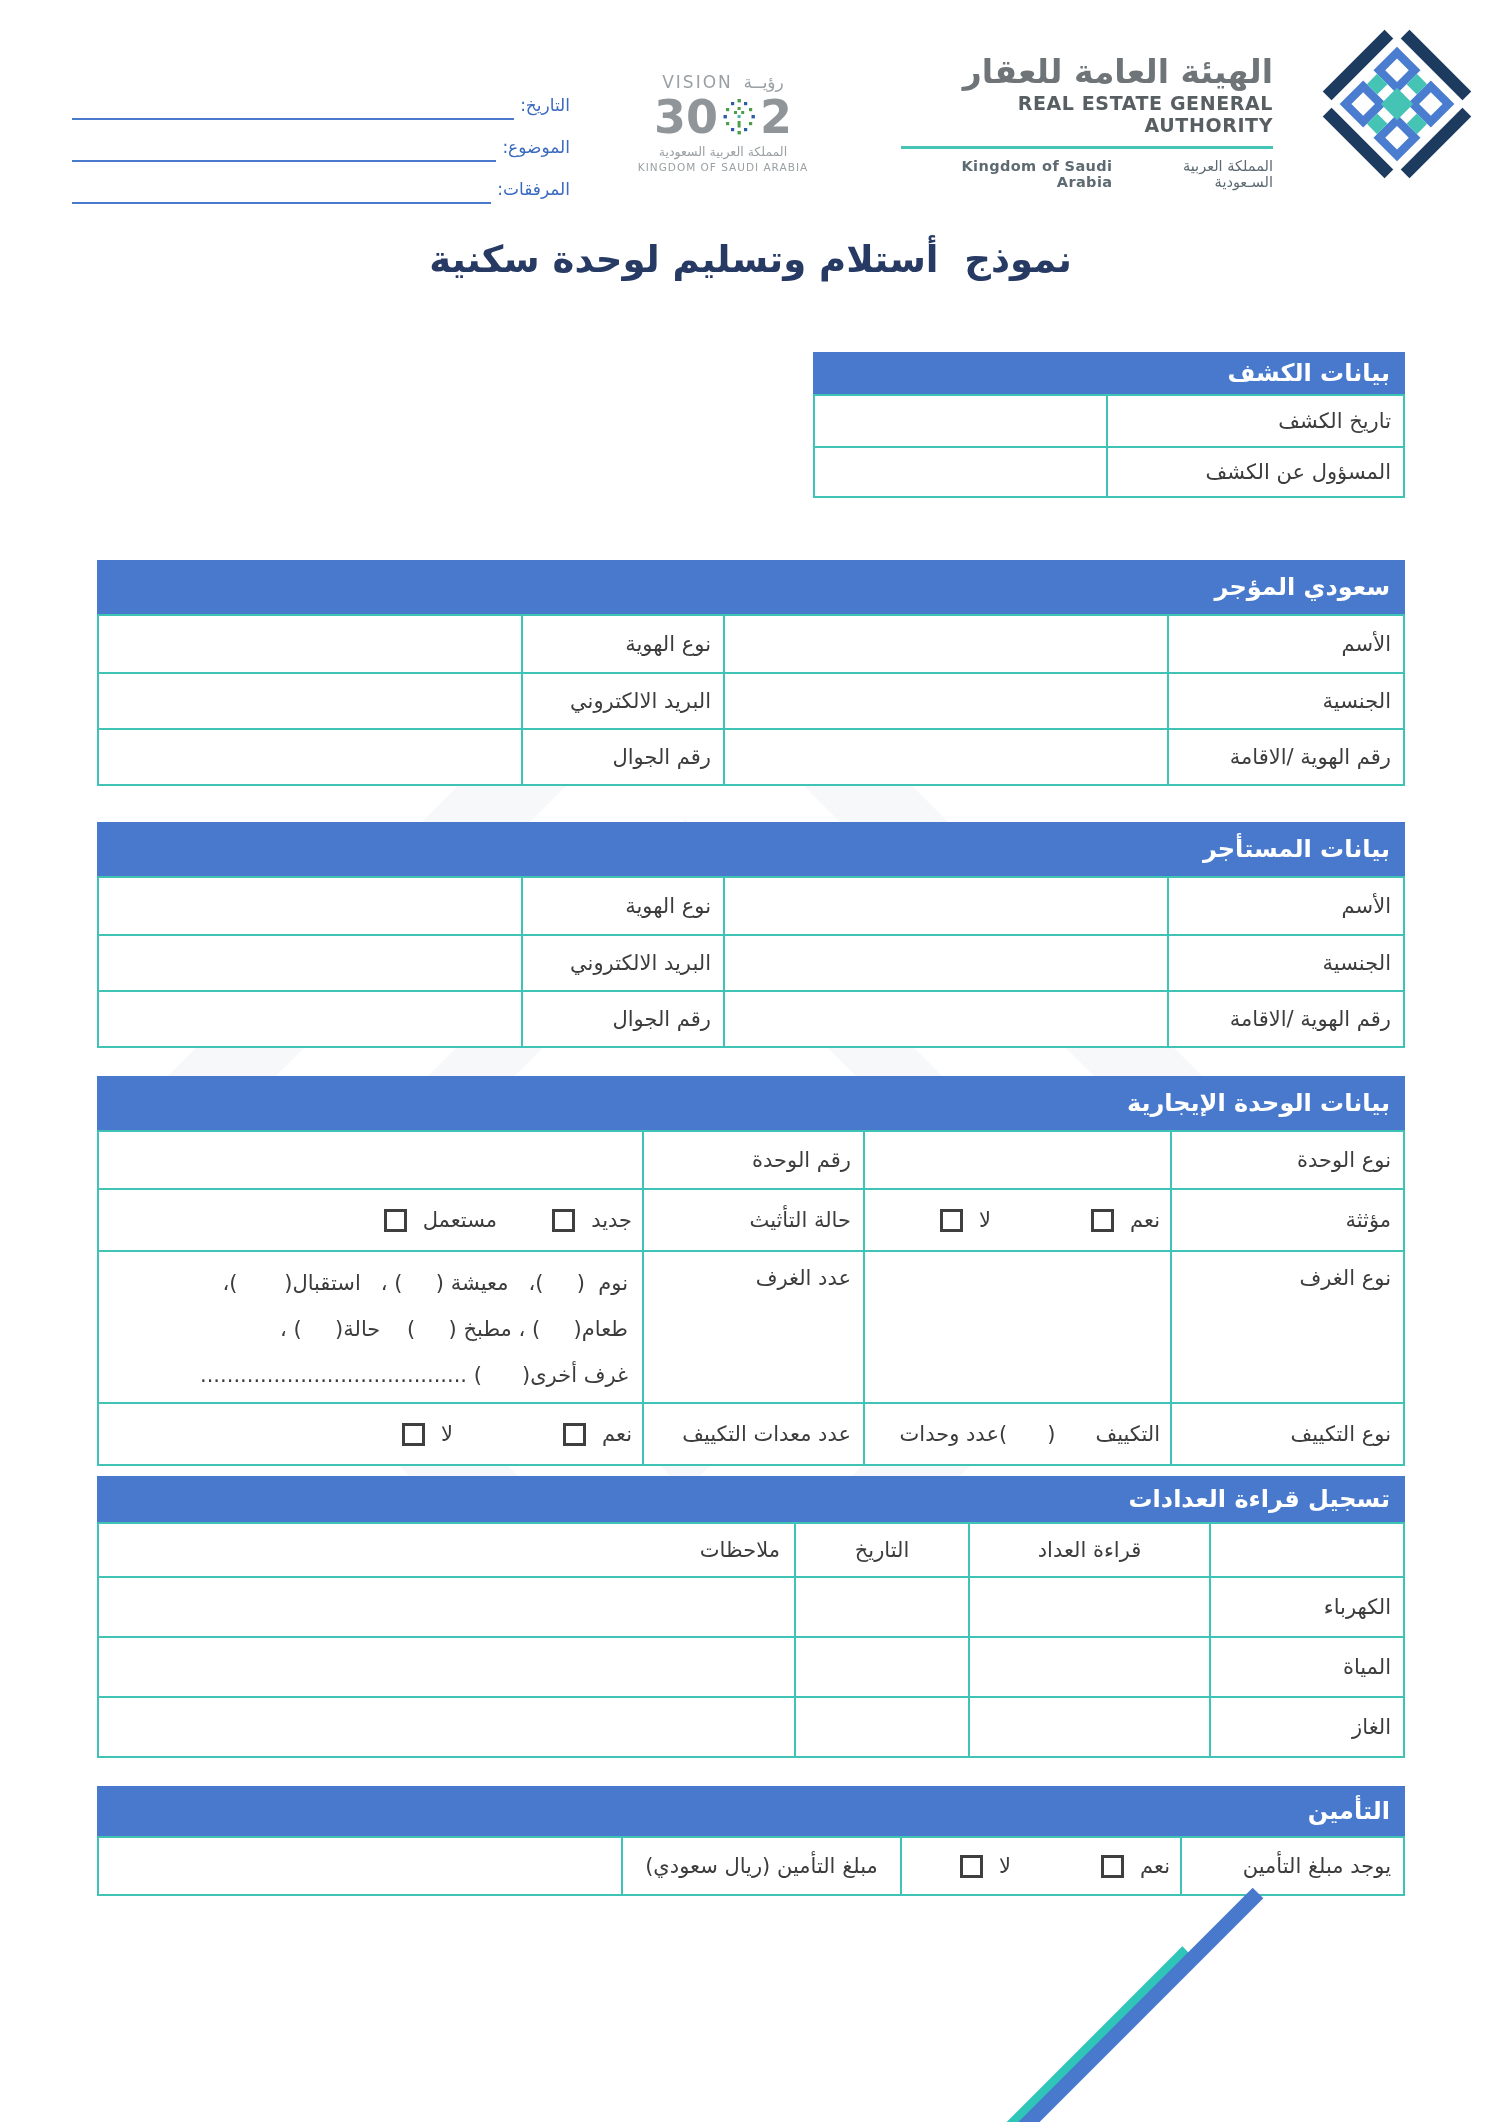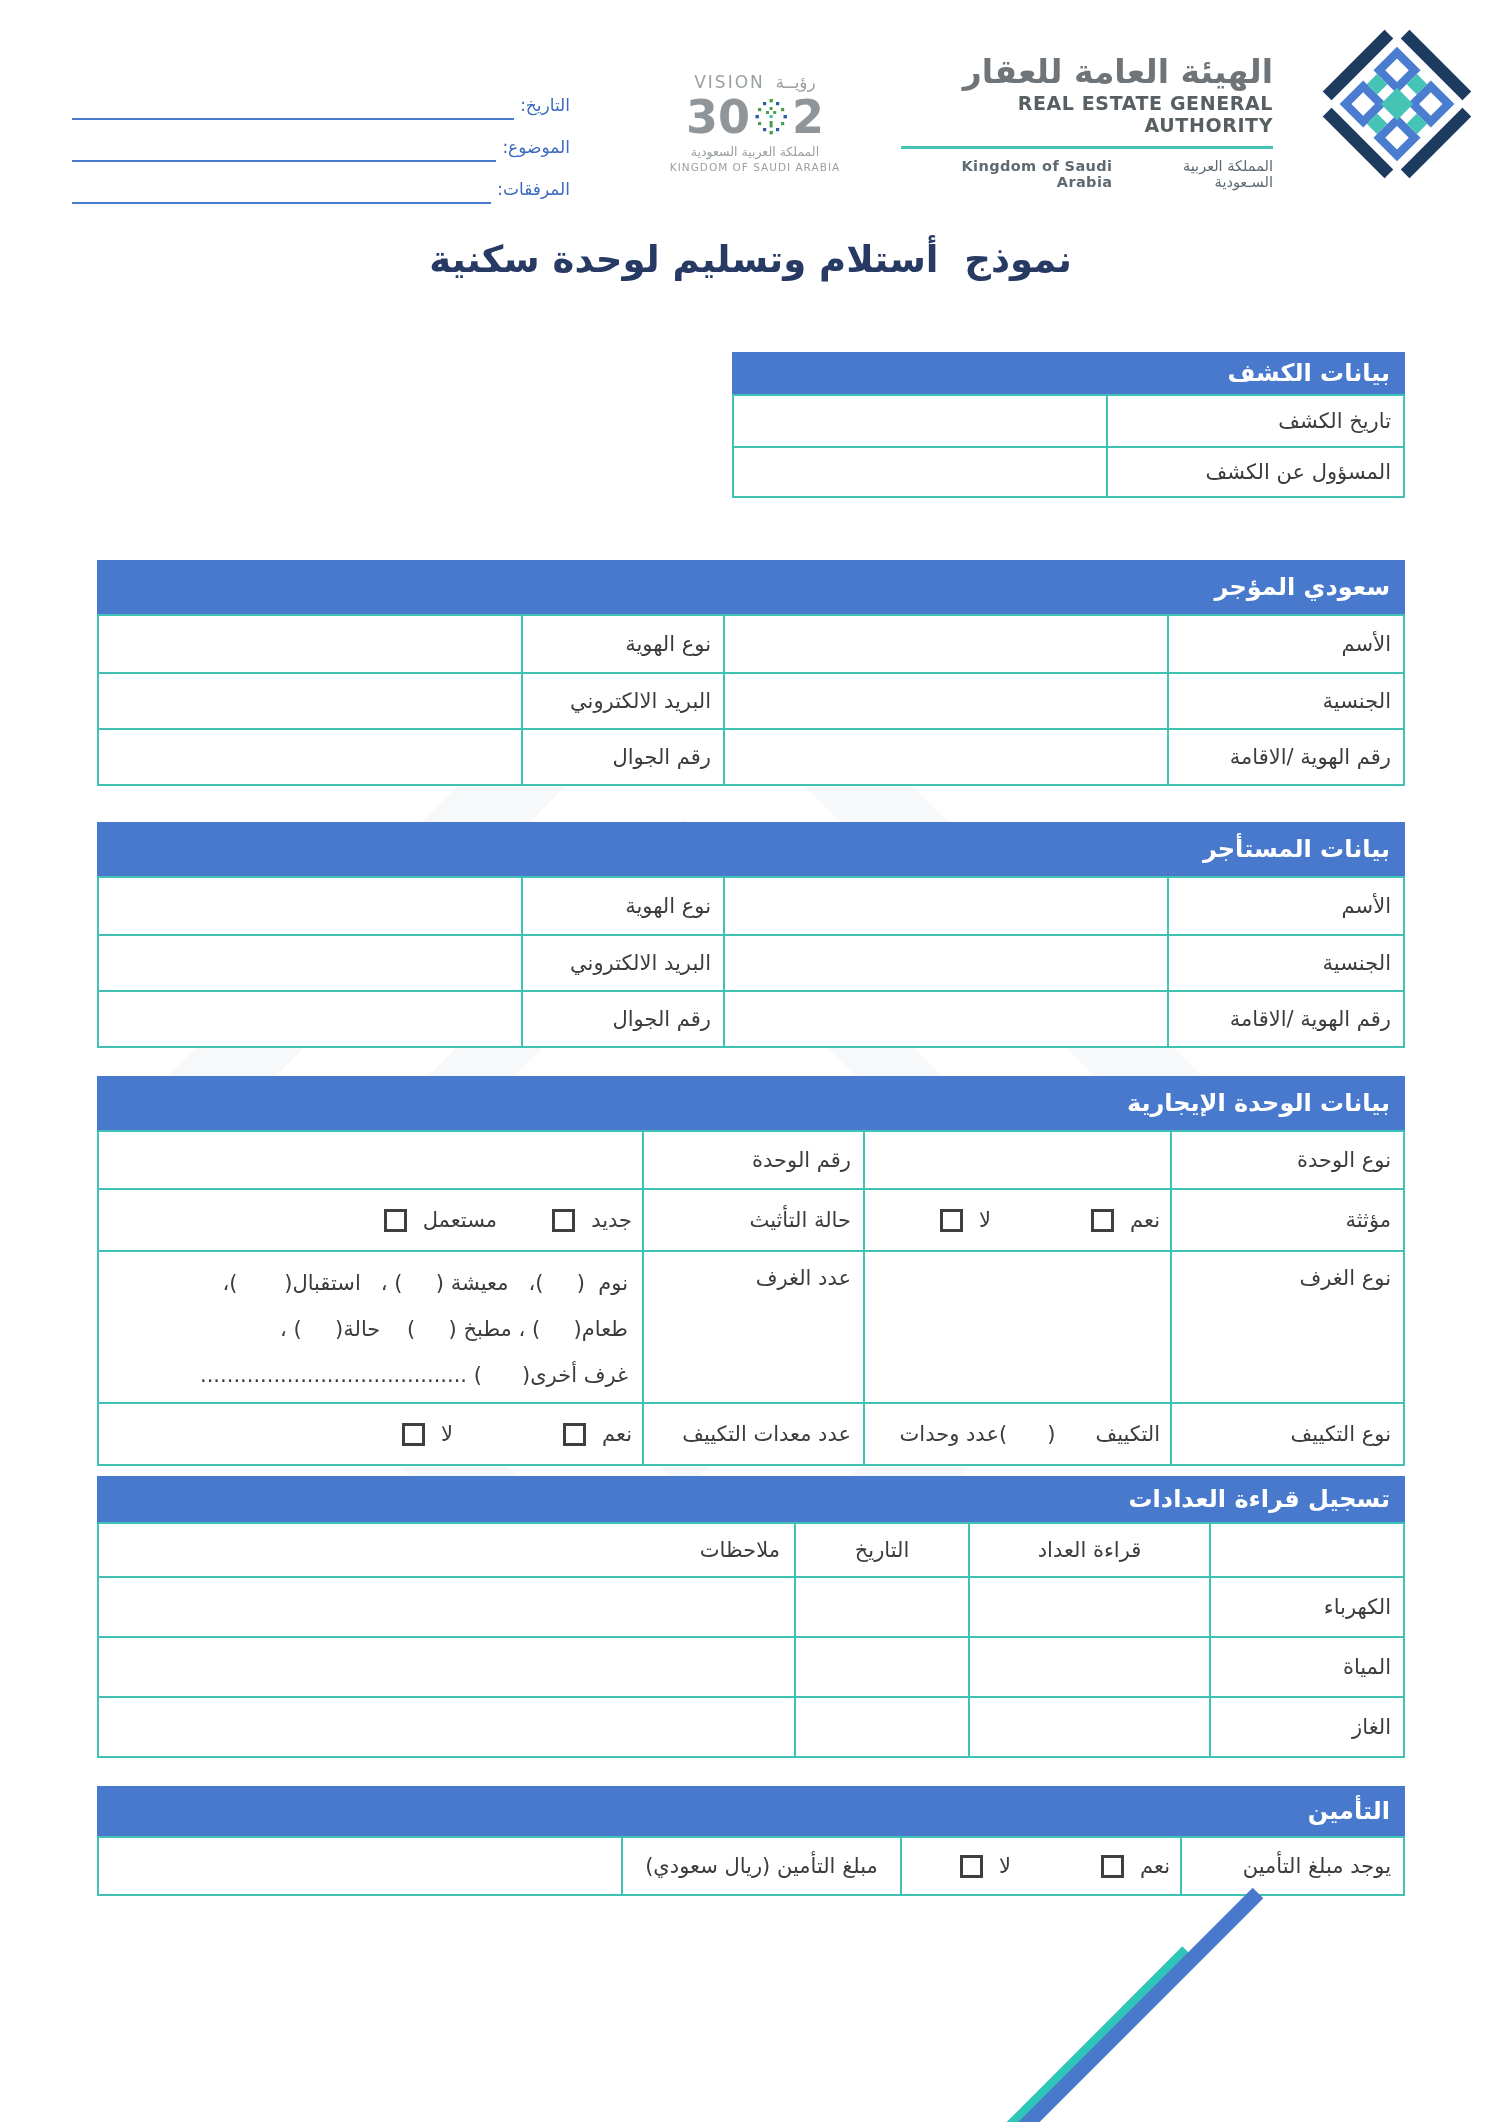--- a/index.html
+++ b/index.html
@@ -9,38 +9,38 @@
 
   
   .rega-mark { position:absolute; top:26px; right:26px; width:156px; height:156px; }
   .rega-text { position:absolute; top:54px; right:228px; width:372px; text-align:right; direction:rtl; }
   .rega-name-ar { font-size:33px; color:#6e7478; font-weight:bold; letter-spacing:0.5px; line-height:1.1; }
   .rega-name-en { font-size:19px; color:#585f63; font-weight:bold; letter-spacing:0.6px; margin-top:2px; }
   .rega-rule { height:3px; background:#45c3b5; margin-top:10px; width:100%; }
   .rega-kingdom { margin-top:9px; font-size:14.5px; color:#5d6a72; display:flex; gap:8px; justify-content:flex-start; }
   .rega-kingdom .en { font-weight:bold; letter-spacing:0.4px; }
 
-  .vision { position:absolute; top:72px; left:662px; width:186px; text-align:center; color:#9aa0a3; direction:rtl; }
+  .vision { position:absolute; top:72px; left:630px; width:186px; text-align:center; color:#9aa0a3; direction:rtl; }
   .vision-line1 { font-size:17px; letter-spacing:2px; white-space:pre; }
   .vision-year { display:flex; align-items:center; justify-content:center; font-size:46px; font-weight:bold; color:#8f9598; line-height:1; margin-top:2px; }
   .vision-km-ar { font-size:12.5px; margin-top:4px; }
   .vision-km-en { font-size:10.5px; letter-spacing:1px; margin-top:2px; }
 
   .hdr-fields { position:absolute; top:78px; left:72px; width:498px; direction:rtl; }
   .hdr-row { display:flex; align-items:flex-end; height:42px; }
   .hdr-label { color:#3a6abf; font-weight:normal; font-size:17px; padding-bottom:5px; padding-left:6px; white-space:nowrap; }
   .hdr-line { flex:1; border-bottom:2px solid #4879cc; height:100%; }
 
   
   .form-title { position:absolute; top:238px; left:0; width:100%; text-align:center; font-size:37px; font-weight:bold; color:#263a64; white-space:pre; }
 
   
   .content { position:absolute; top:352px; right:96px; width:1308px; direction:rtl; }
   .tbl { margin-bottom:36px; }
-  .tbl-half { width:673px; }
+  .tbl-half { width:592px; }
   .sec-header { background:#4879cc; height:54px; display:flex; align-items:center; padding-right:15px; }
   .sec-header.small { height:42px; }
   .sec-title { color:#ffffff; font-size:24px; font-weight:bold; }
   .tbl-body { border:2px solid #3fc3b4; border-top:2px solid #3fc3b4; background:#fff; }
   .row { display:grid; min-height:56px; }
   .row + .row { border-top:2px solid #3fc3b4; }
   .cols-insp   { grid-template-columns:297px 1fr; }
   .cols-party  { grid-template-columns:236px 444px 202px 1fr; }
   .cols-unit   { grid-template-columns:233px 307px 221px 1fr; }
   .cols-meter  { grid-template-columns:194px 241px 174px 1fr; }

